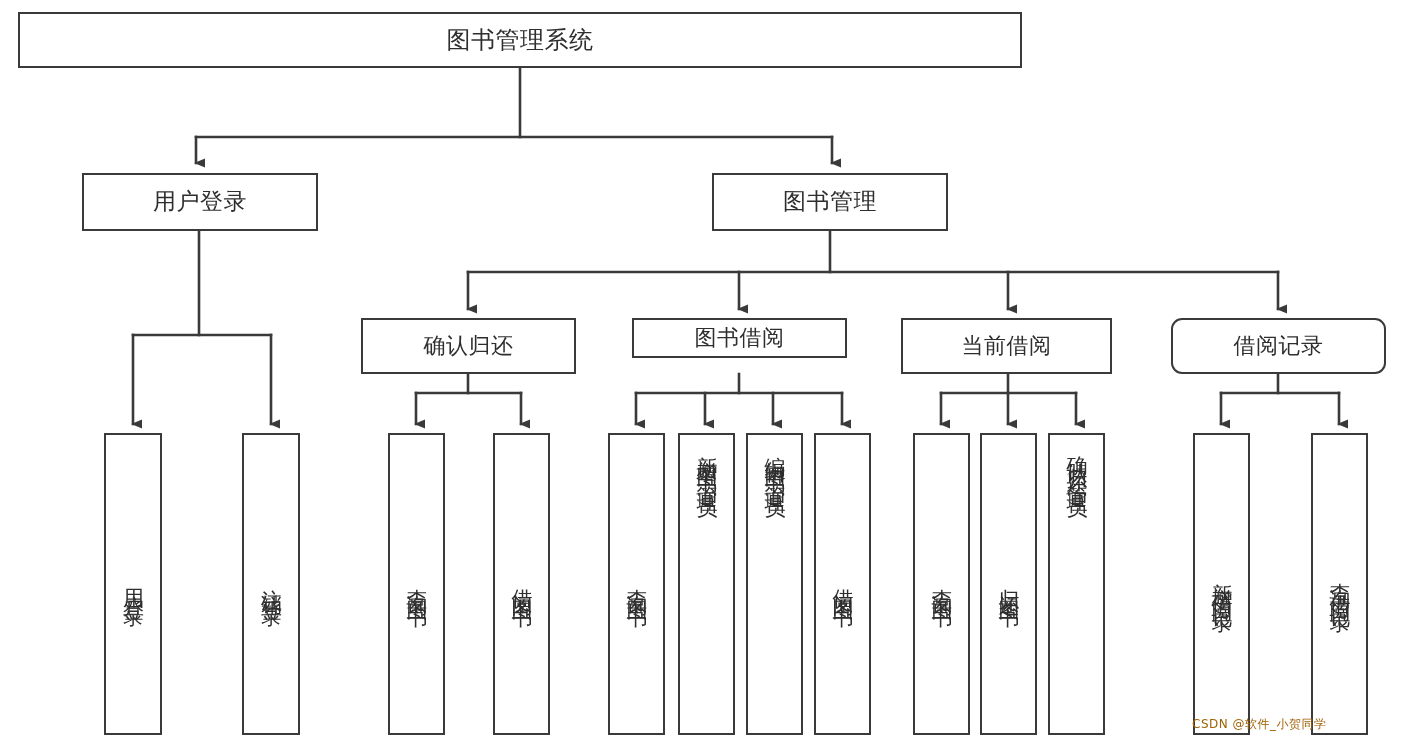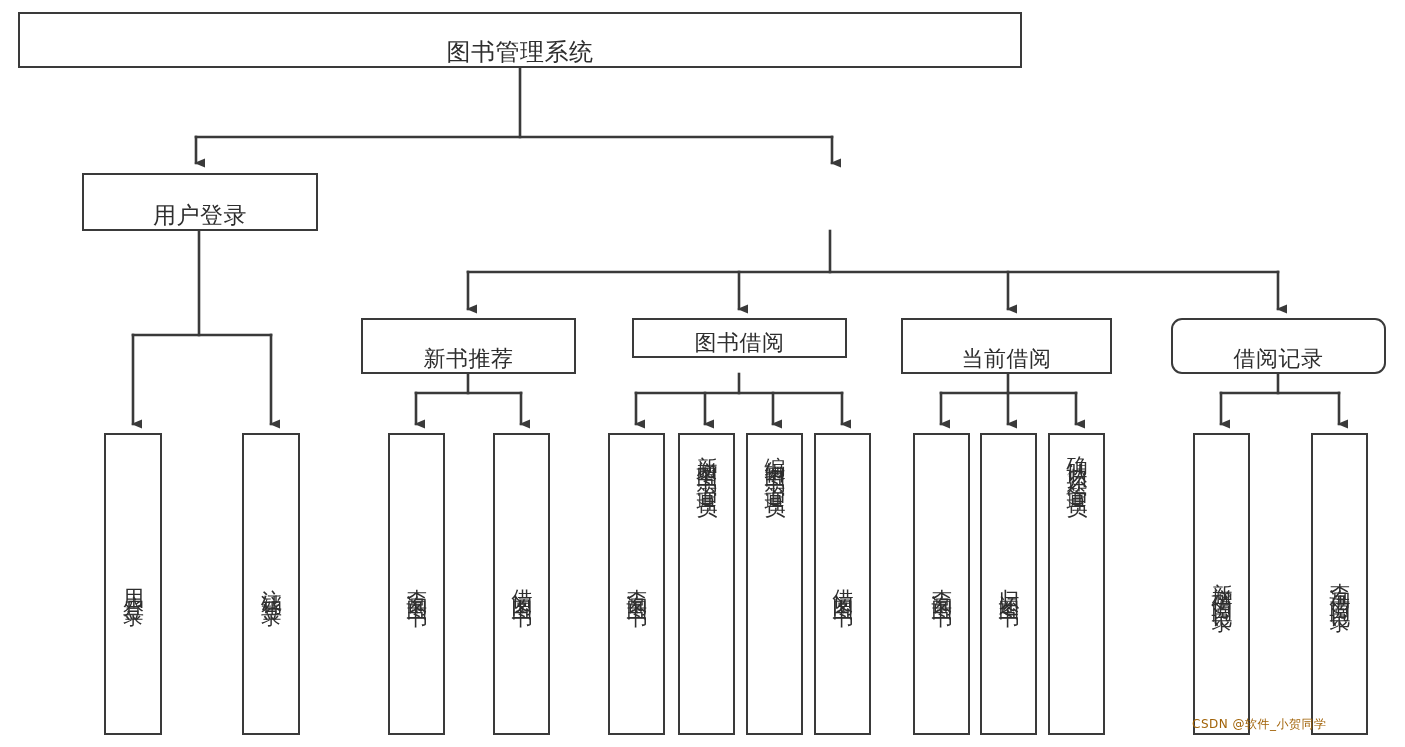--- a/index.html
+++ b/index.html
@@ -24,21 +24,21 @@
     width: 1405px;
     height: 747px;
     pointer-events: none;
   }
   .node {
     position: absolute;
     box-sizing: border-box;
     border: 2px solid #3a3a3a;
     background: #ffffff;
     display: flex;
-    align-items: flex-end;
+    align-items: center;
     justify-content: center;
     color: #2e2e2e;
   }
   .node .lbl {
     display: block;
     line-height: 1.18;
     letter-spacing: 0.5px;
   }
   
   .node.h .lbl {
@@ -132,23 +132,26 @@
   </svg>
 
   <div class="node h root" style="left:18px; top:12px; width:1004px; height:56px;">
     <span class="lbl">图书管理系统</span>
   </div>
 
   <div class="node h" style="left:82px; top:173px; width:236px; height:58px;">
     <span class="lbl">用户登录</span>
   </div>
 
+  <div class="node h" style="left:712px; top:173px; width:236px; height:58px;">
+    <span class="lbl">图书管理</span>
+  </div>
 
   <div class="node h mid" style="left:361px; top:318px; width:215px; height:56px;">
-    <span class="lbl">新书推荐</span>
+    <span class="lbl">确认归还</span>
   </div>
 
   <div class="node h mid" style="left:632px; top:318px; width:215px; height:40px;">
     <span class="lbl">图书借阅</span>
   </div>
 
   <div class="node h mid" style="left:901px; top:318px; width:211px; height:56px;">
     <span class="lbl">当前借阅</span>
   </div>
 

